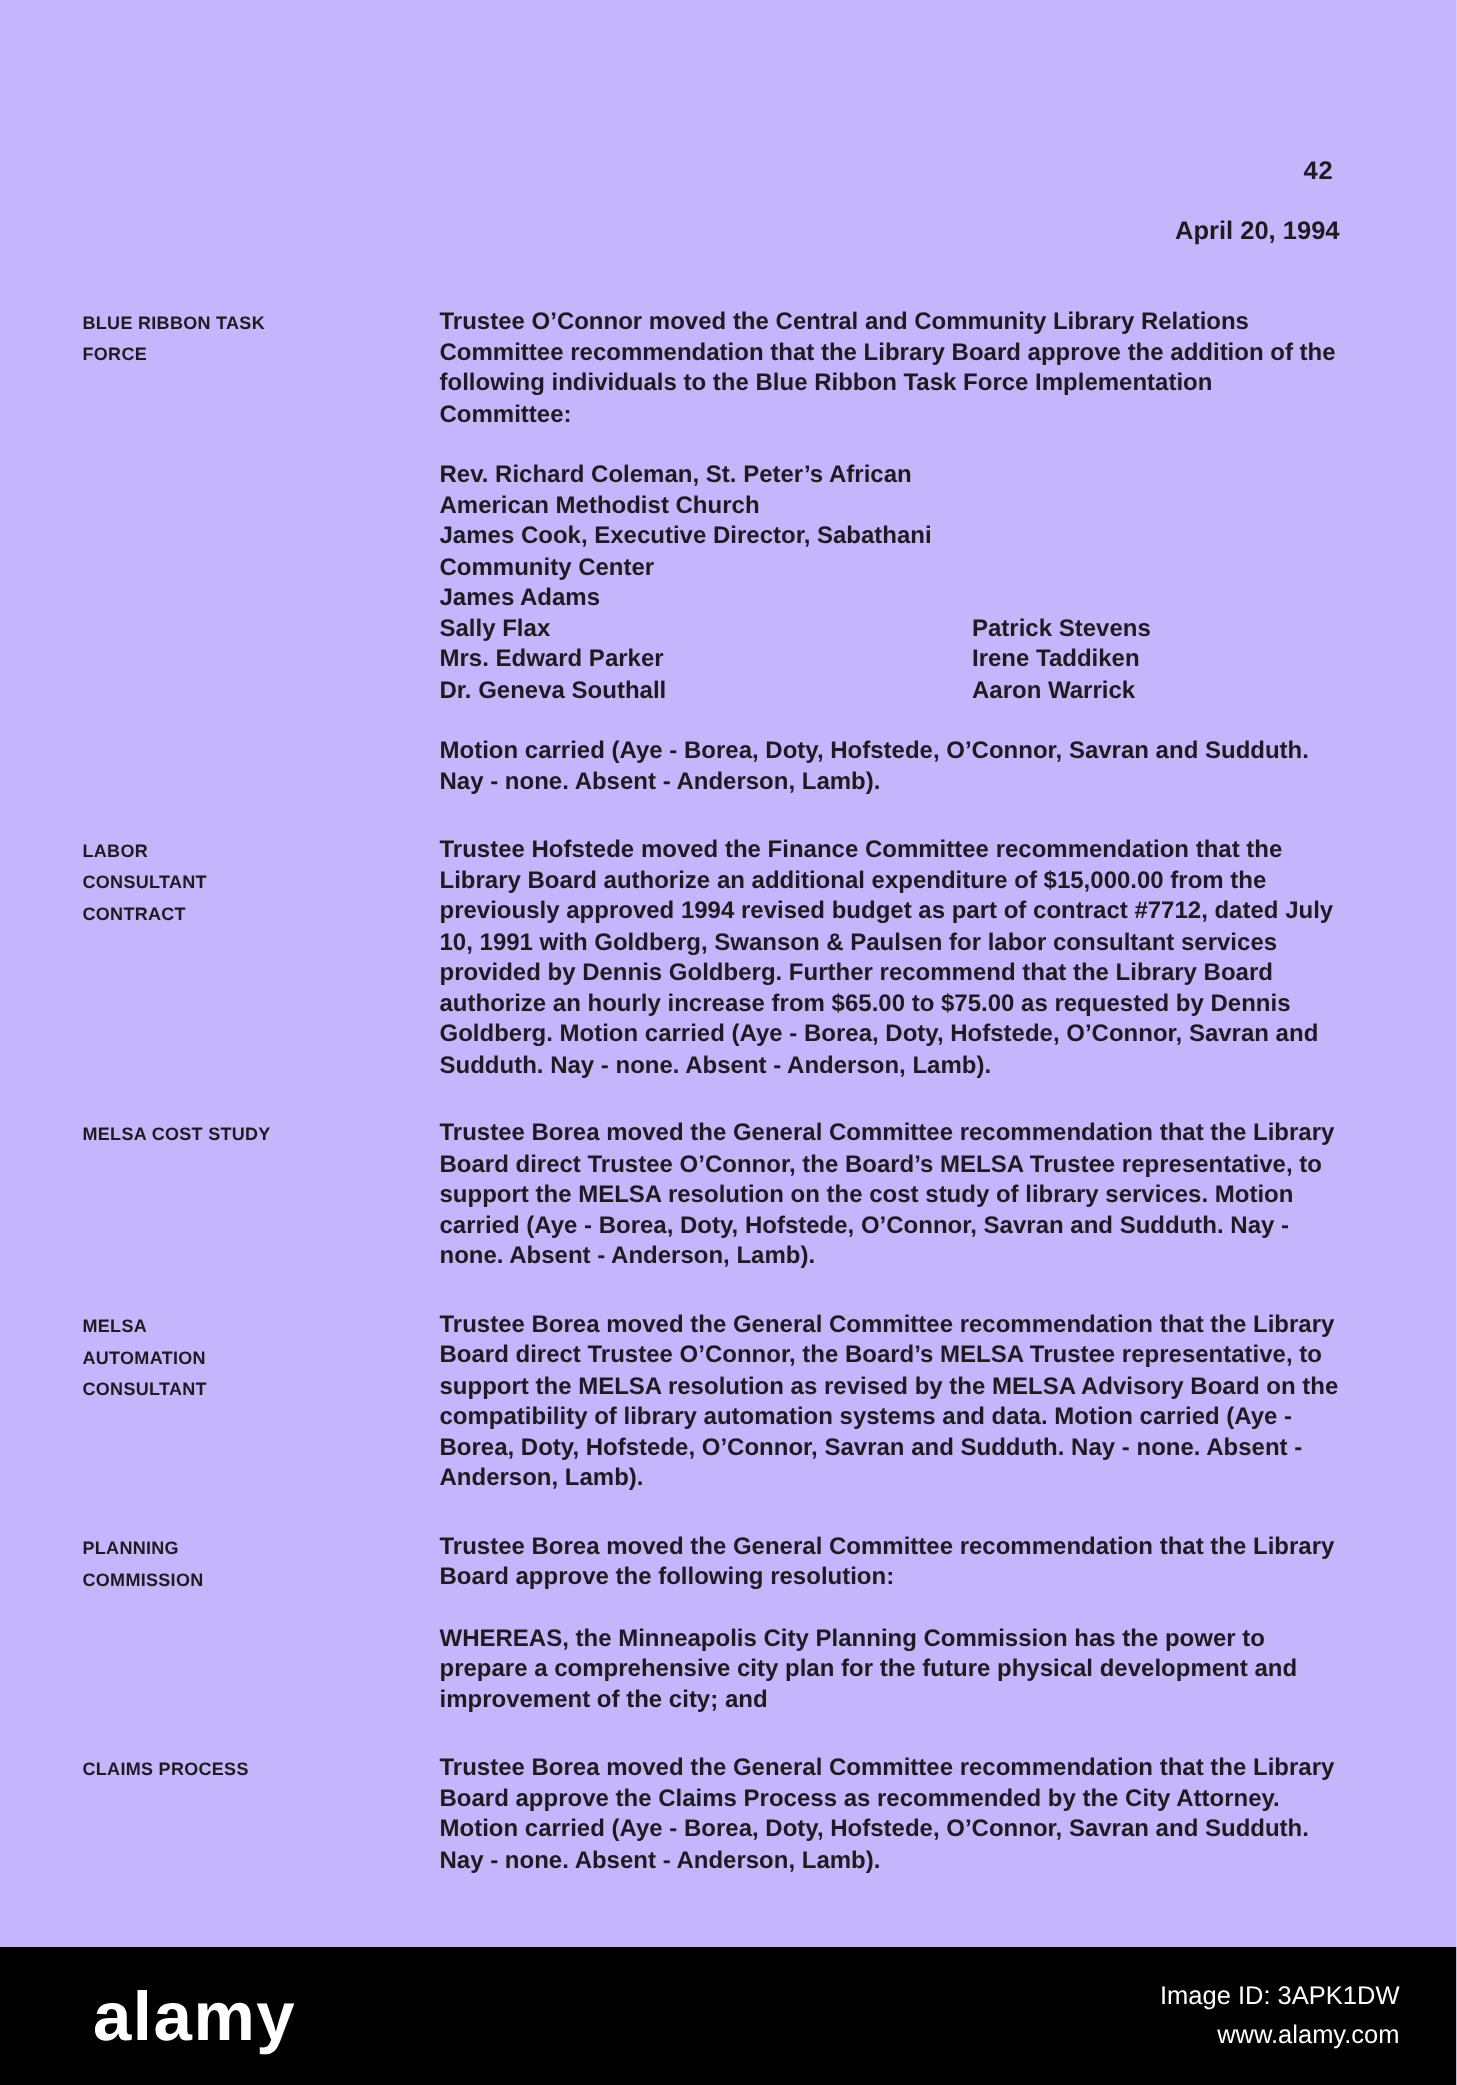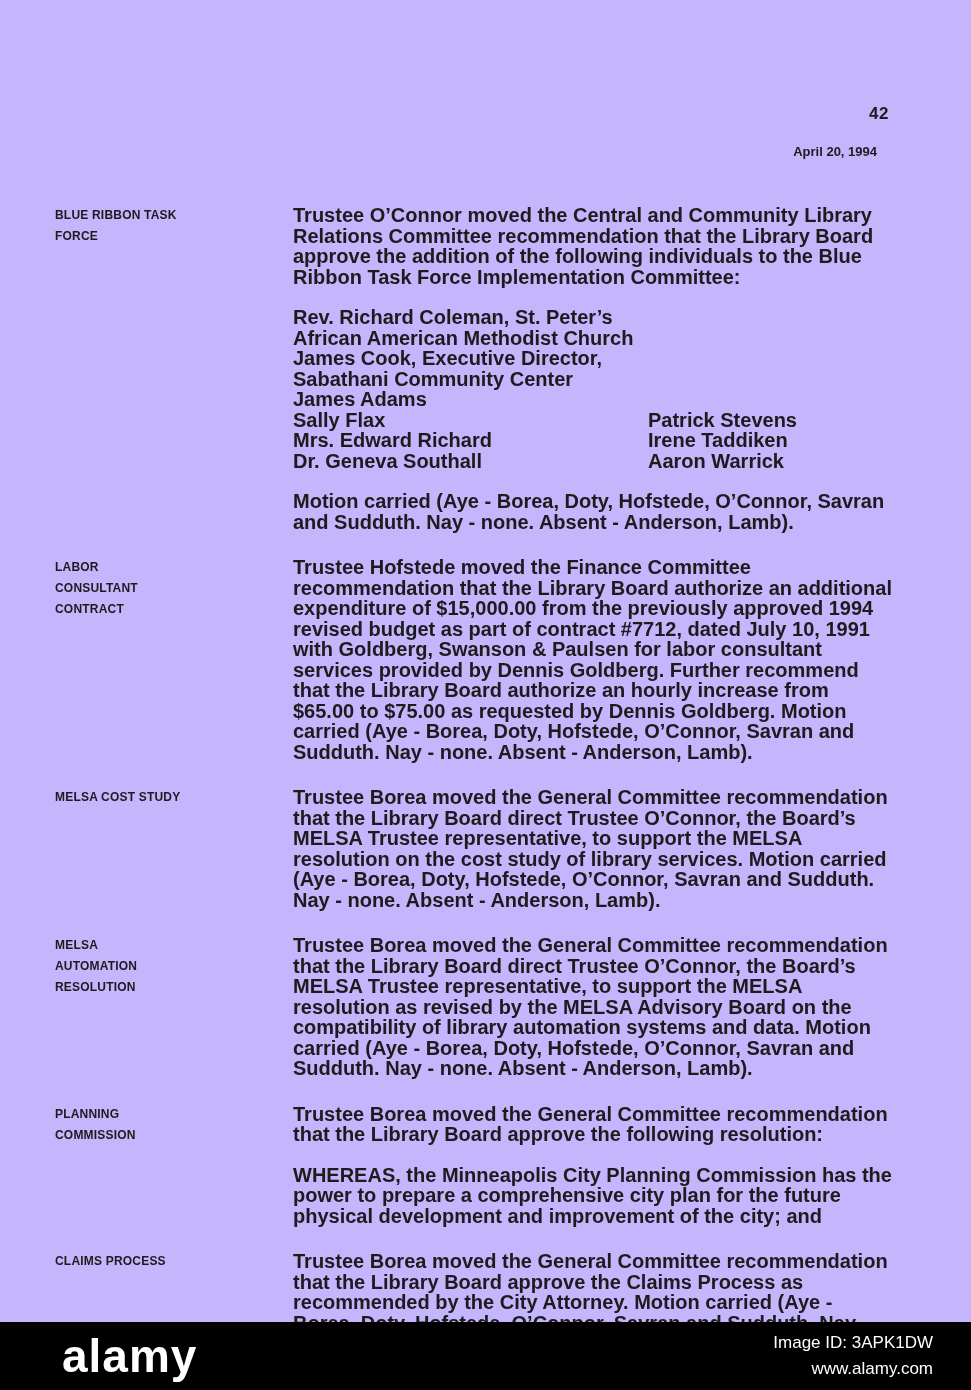--- a/index.html
+++ b/index.html
@@ -18,22 +18,22 @@
     position: absolute;
     top: 104px;
     right: 82px;
     font-size: 17px;
     font-weight: 600;
     letter-spacing: 0.5px;
   }
   .doc-date {
     position: absolute;
     top: 144px;
-    right: 94px;
-    font-size: 13px;
+    right: 78px;
+    font-size: 17px;
     font-weight: 600;
   }
   .doc-body {
     padding: 0 78px 0 55px;
   }
   .section {
     display: flex;
     margin-bottom: 25px;
   }
   .sec-heading {
@@ -41,36 +41,36 @@
     flex: 0 0 238px;
     font-size: 12px;
     font-weight: 700;
     line-height: 21px;
     white-space: pre-line;
     letter-spacing: 0.2px;
   }
   .sec-content {
     flex: 1 1 auto;
     max-width: 600px;
-    font-size: 20px;
+    font-size: 16px;
     font-weight: 600;
     line-height: 20.5px;
   }
   .para { margin: 0 0 20px 0; }
   .para:last-child { margin-bottom: 0; }
   .committee-list { margin: 0 0 20px 0; }
   .committee-row { display: flex; align-items: center; }
   .committee-row .left { flex: 0 0 355px; }
   .committee-row .right { flex: 1 1 auto; }
   .watermark-bar {
     position: absolute;
     left: 0;
     bottom: 0;
     width: 100%;
-    height: 68px;
+    height: 92px;
     background: #000;
     color: #fff;
     display: flex;
     align-items: center;
     justify-content: space-between;
     box-sizing: border-box;
     padding: 0 38px 0 62px;
   }
   .alamy-logo {
     font-size: 46px;
@@ -113,21 +113,21 @@
           </div>
           <div class="committee-row">
             <span class="left">James Adams</span>
             <span class="right"></span>
           </div>
           <div class="committee-row">
             <span class="left">Sally Flax</span>
             <span class="right">Patrick Stevens</span>
           </div>
           <div class="committee-row">
-            <span class="left">Mrs. Edward Richard</span>
+            <span class="left">Mrs. Edward Parker</span>
             <span class="right">Irene Taddiken</span>
           </div>
           <div class="committee-row">
             <span class="left">Dr. Geneva Southall</span>
             <span class="right">Aaron Warrick</span>
           </div>
         </div>
         <p class="para">Motion carried (Aye - Borea, Doty, Hofstede, O’Connor, Savran and Sudduth.  Nay - none.  Absent - Anderson, Lamb).</p>
       </div>
     </div>
@@ -144,21 +144,21 @@
     <div class="section">
       <div class="sec-heading">MELSA COST STUDY</div>
       <div class="sec-content">
         <p class="para">Trustee Borea moved the General Committee recommendation that the Library Board direct Trustee O’Connor, the Board’s MELSA Trustee representative, to support the MELSA resolution on the cost study of library services.  Motion carried (Aye - Borea, Doty, Hofstede, O’Connor, Savran and Sudduth.  Nay - none.  Absent - Anderson, Lamb).</p>
       </div>
     </div>
 
     <div class="section">
       <div class="sec-heading">MELSA
 AUTOMATION
-RESOLUTION</div>
+CONSULTANT</div>
       <div class="sec-content">
         <p class="para">Trustee Borea moved the General Committee recommendation that the Library Board direct Trustee O’Connor, the Board’s MELSA Trustee representative, to support the MELSA resolution as revised by the MELSA Advisory Board on the compatibility of library automation systems and data. Motion carried (Aye - Borea, Doty, Hofstede, O’Connor, Savran and Sudduth.  Nay - none.  Absent - Anderson, Lamb).</p>
       </div>
     </div>
 
     <div class="section">
       <div class="sec-heading">PLANNING
 COMMISSION</div>
       <div class="sec-content">
         <p class="para">Trustee Borea moved  the General Committee recommendation that the Library Board approve the following resolution:</p>

